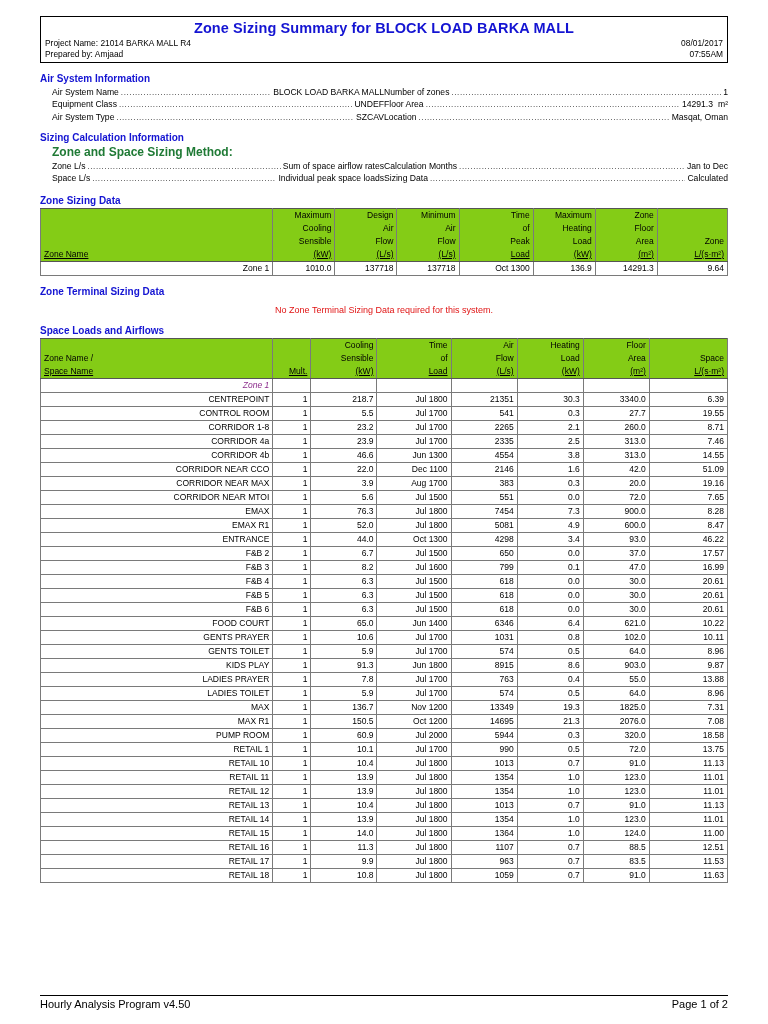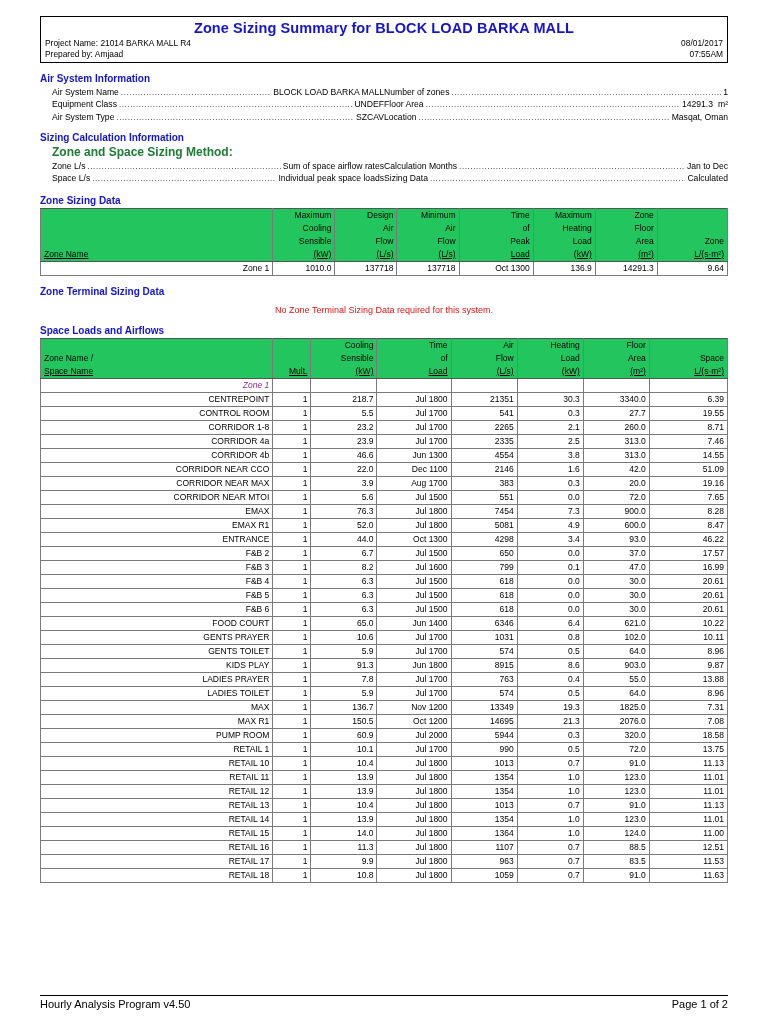--- a/index.html
+++ b/index.html
@@ -108,21 +108,21 @@
   table.rpt th, table.rpt td {
     border: 1px solid #7a7a7a;
     padding: 0 3px;
     height: 13px;
     line-height: 13px;
     vertical-align: bottom;
     overflow: hidden;
     white-space: nowrap;
   }
   table.rpt thead th {
-    background: #22c55e;
+    background: #84cc16;
     font-weight: normal;
     text-align: right;
     vertical-align: bottom;
     border-bottom: none;
     border-top: none;
   }
   table.rpt thead tr:first-child th { border-top: 1px solid #555; }
   table.rpt thead tr:last-child th { border-bottom: 1px solid #555; text-decoration: underline; }
   table.rpt thead th.lbl { text-align: left; }
   table.rpt tbody td { text-align: right; background: #ffffff; }

